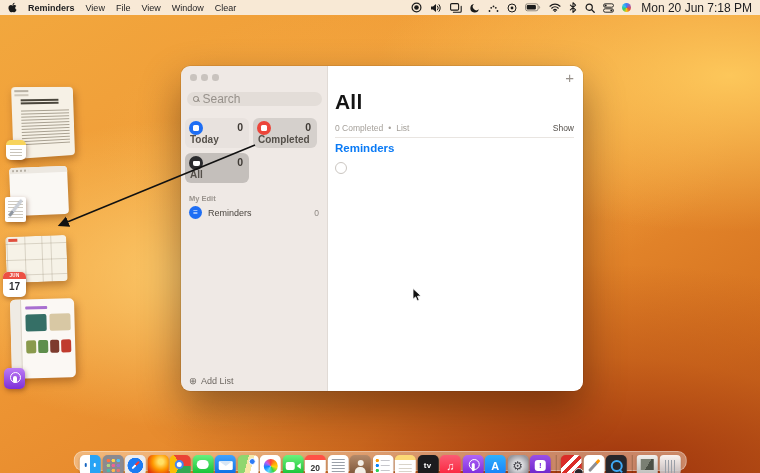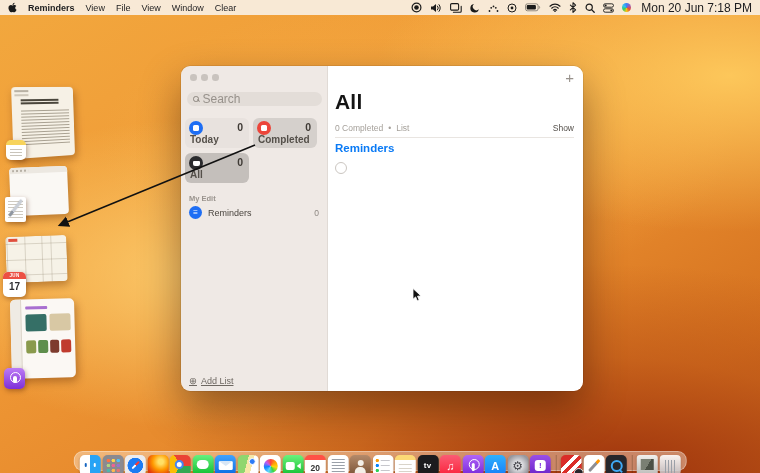--- a/index.html
+++ b/index.html
@@ -83,21 +83,21 @@
   .smart-icon.tray::after{content:"";width:7px;height:5px;background:#fff;border-radius:1px 1px 2px 2px;}
   .smart-icon.check::after{content:"✓";color:#fff;font-size:8px;font-weight:700;}
   .card-count{position:absolute;right:6px;top:3px;font-size:10.5px;font-weight:700;color:#3F3A35;}
   .card-label{position:absolute;left:5px;bottom:3px;font-size:10px;font-weight:600;color:#55504A;}
   .mylists-label{position:absolute;left:8px;top:128px;font-size:7.5px;font-weight:600;color:#9A948E;}
   .mylists{position:absolute;left:4px;top:138px;right:4px;}
   .list-row{display:flex;align-items:center;height:17px;padding:0 4px;border-radius:5px;gap:6px;}
   .list-icon{width:13px;height:13px;border-radius:50%;color:#fff;font-size:8px;display:flex;align-items:center;justify-content:center;flex:0 0 auto;}
   .list-label{font-size:9px;color:#4a453f;flex:1;}
   .list-count{font-size:8.5px;color:#8E8883;}
-  .addlist{position:absolute;left:8px;top:309px;display:flex;align-items:center;gap:4px;font-size:9px;color:#6E6862;text-decoration:underline;}
+  .addlist{position:absolute;left:8px;top:309px;display:flex;align-items:center;gap:4px;font-size:9px;color:#6E6862;}
   .add-icon::before{content:"⊕";font-size:9.5px;color:#6E6862;}
   .content{flex:1;background:#fff;position:relative;padding:0 9px 0 7px;}
   .add-reminder{position:absolute;right:9px;top:4px;font-size:15px;color:#98928C;line-height:15px;}
   .page-title{position:absolute;left:7px;top:24px;font-size:21px;font-weight:700;color:#141414;letter-spacing:.2px;}
   .meta-row{position:absolute;left:7px;right:9px;top:57px;display:flex;font-size:8.5px;color:#A5A09A;gap:5px;}
   .show-btn{margin-left:auto;color:#55504B;}
   .content-divider{position:absolute;left:7px;right:9px;top:71px;border-top:1px solid #E9E5E1;}
   .group-header{position:absolute;left:7px;top:76px;font-size:11.5px;font-weight:700;color:#0A7AF5;}
   .todo-circle{position:absolute;left:7px;top:96px;width:12px;height:12px;border:1.3px solid #CBC6C1;border-radius:50%;}
   

